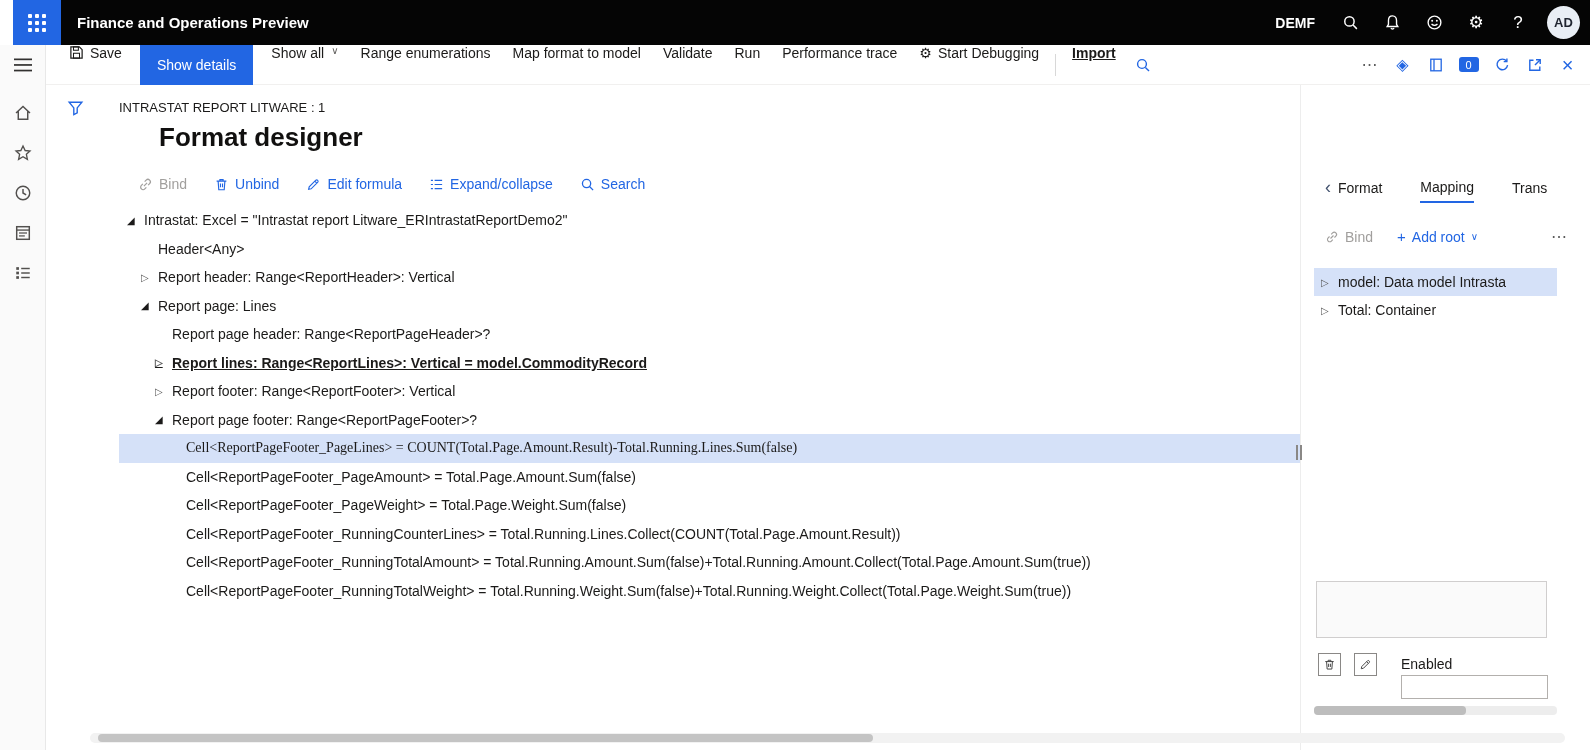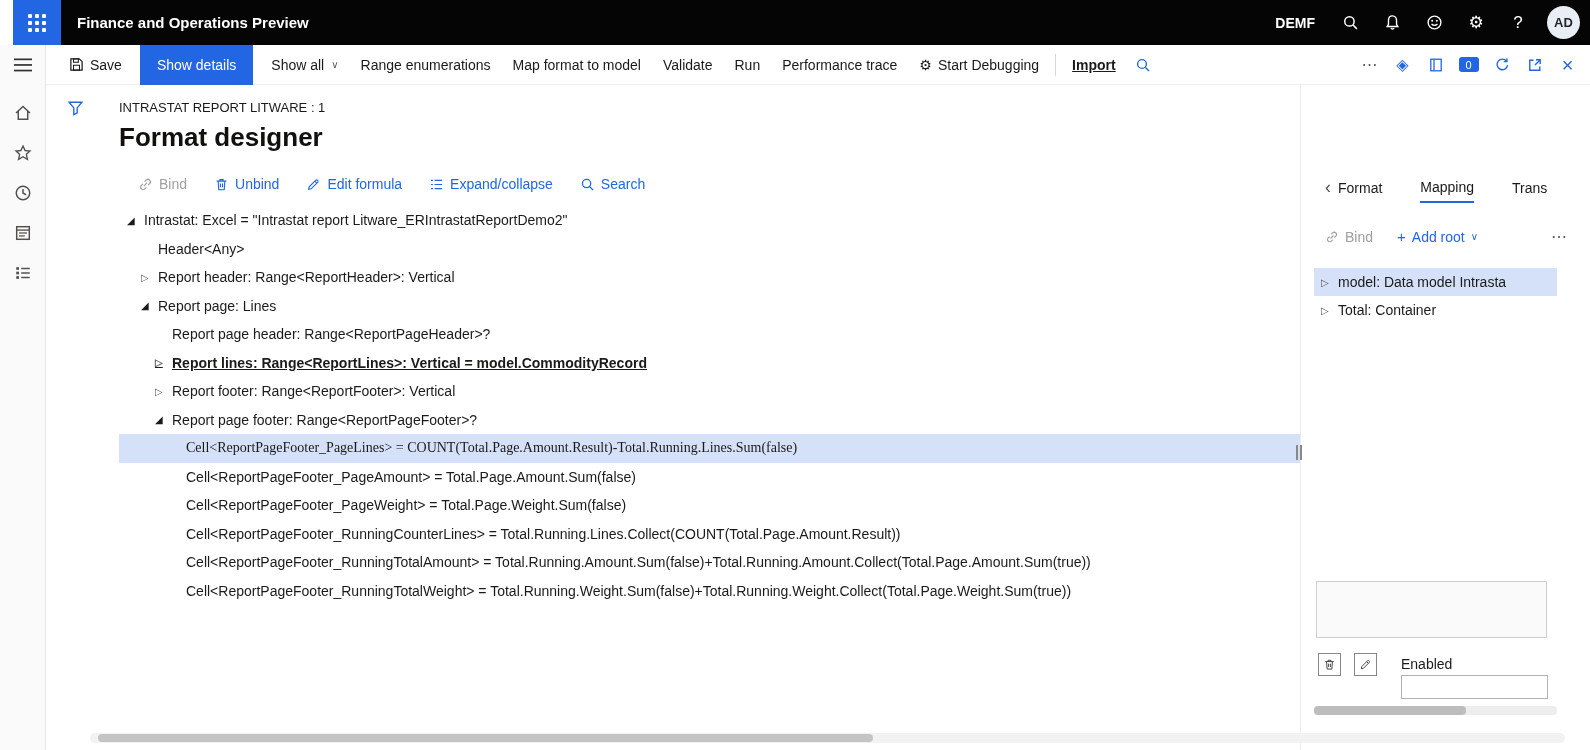--- a/index.html
+++ b/index.html
@@ -28,21 +28,21 @@
     background:none; border:none; cursor:pointer; color:#52504e; }
   .nav-btn.first { margin-top:0; color:#323130; }
   .nav-btn + .nav-btn { margin-top:0; }
   .sidebar .gap { height:8px; }
 
   .content-col { flex:1; display:flex; flex-direction:column; min-width:0; }
 
   
   .actionbar { height:40px; display:flex; align-items:center; font-size:14px; background:#fff;
     border-bottom:1px solid #f1f0ef; padding-left:12px; white-space:nowrap; }
-  .ab-item { display:flex; align-items:center; gap:6px; padding:0 11px; height:40px; cursor:pointer;
+  .ab-item { display:flex; align-items:flex-start; gap:6px; padding:0 11px; height:40px; cursor:pointer;
     background:none; border:none; font-family:inherit; font-size:14px; color:#1b1a19; }
   .ab-item .chev { font-size:10px; color:#605e5c; margin-left:1px; }
   .ab-primary { background:#2266E3; color:#fff; height:40px; padding:0 17px; border:none;
     font-family:inherit; font-size:14px; margin:0 7px; cursor:pointer; }
   .bold { font-weight:700;text-decoration:underline; }
   .divider { width:1px; height:22px; background:#d8d8d8; margin:0 5px; flex-shrink:0; }
   .ab-right { margin-left:auto; display:flex; align-items:center; padding-right:6px; }
   .icon-btn { width:33px; height:40px; display:flex; align-items:center; justify-content:center;
     background:none; border:none; cursor:pointer; color:#2266E3; font-family:inherit; font-size:16px; }
   .icon-btn.gray { color:#5a5a5a; }
@@ -50,21 +50,21 @@
     font-size:11px; display:flex; align-items:center; justify-content:center; padding:0 4px; }
   .closex { font-size:20px; line-height:1; }
 
   
   .workspace { flex:1; display:flex; position:relative; background:#fff; min-height:0; }
   .filter-btn { position:absolute; left:16px; top:9px; width:26px; height:26px; display:flex;
     align-items:center; justify-content:center; background:none; border:none; cursor:pointer; color:#2266E3; }
 
   .main-area { flex:1; padding:15px 0 0 73px; min-width:0; }
   .caption { font-size:13px; color:#1b1a19; margin-bottom:7px; }
-  .title { font-size:26px; font-weight:700; color:#11100f; margin-bottom:23px; }
+  .title { font-size:26px; font-weight:700; color:#11100f; margin-bottom:23px;margin-left:40px; }
 
   .designer-toolbar { display:flex; align-items:center; gap:27px; margin-left:19px; margin-bottom:14px; font-size:14px; }
   .link { display:flex; align-items:center; gap:6px; color:#2266E3; cursor:pointer; background:none; border:none;
     font-family:inherit; font-size:14px; }
   .link.disabled { color:#a19f9d; cursor:default; }
   .link .plus { font-size:15px; font-weight:400; }
   .link .chev { font-size:10px; }
 
   .tree { margin-top:6px; font-size:14px; }
   .tree-row { display:flex; align-items:center; height:28.5px; cursor:pointer; white-space:nowrap; }

